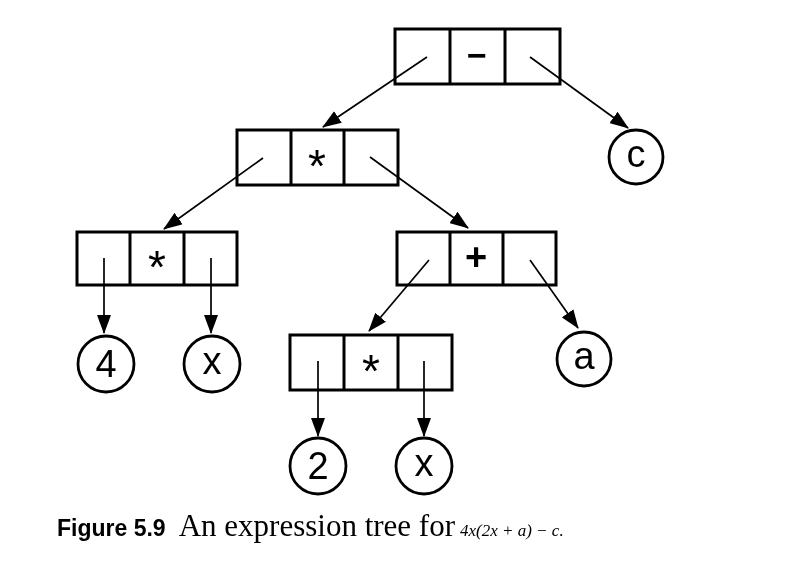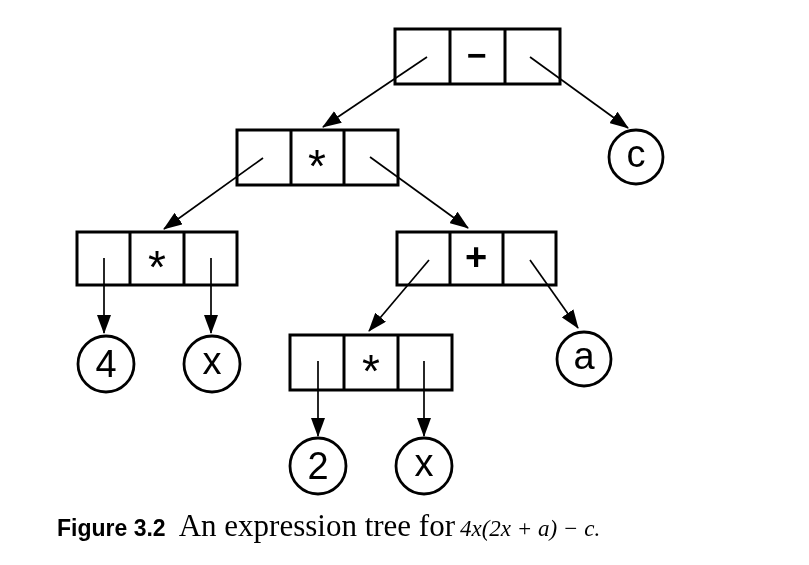--- a/index.html
+++ b/index.html
@@ -41,21 +41,21 @@
     font-size: 23px;
   }
   .cap-text {
     font-family: "Liberation Serif", serif;
     font-size: 31px;
     margin-left: 13px;
   }
   .cap-math {
     font-family: "Liberation Serif", serif;
     font-style: italic;
-    font-size: 23px;
+    font-size: 17px;
     margin-left: 5px;
   }
 </style>
 </head>
 <body>
 
 <div class="diagram">
 <svg width="809" height="500" viewBox="0 0 809 500">
   <defs>
     <marker id="arrow" markerUnits="userSpaceOnUse" markerWidth="20" markerHeight="14" refX="18" refY="7" orient="auto">
@@ -122,14 +122,14 @@
   <text x="636" y="167" class="leaf-label">c</text>
   <text x="106" y="377" class="leaf-label">4</text>
   <text x="212" y="374" class="leaf-label">x</text>
   <text x="584" y="369" class="leaf-label">a</text>
   <text x="318" y="479" class="leaf-label">2</text>
   <text x="424" y="476" class="leaf-label">x</text>
 </svg>
 </div>
 
 <div class="caption">
-  <span class="cap-label">Figure 3.2</span><span class="cap-text">An expression tree for</span><span class="cap-math">4x(2x + a) − c.</span>
+  <span class="cap-label">Figure 5.9</span><span class="cap-text">An expression tree for</span><span class="cap-math">4x(2x + a) − c.</span>
 </div>
 
 </body></html>

